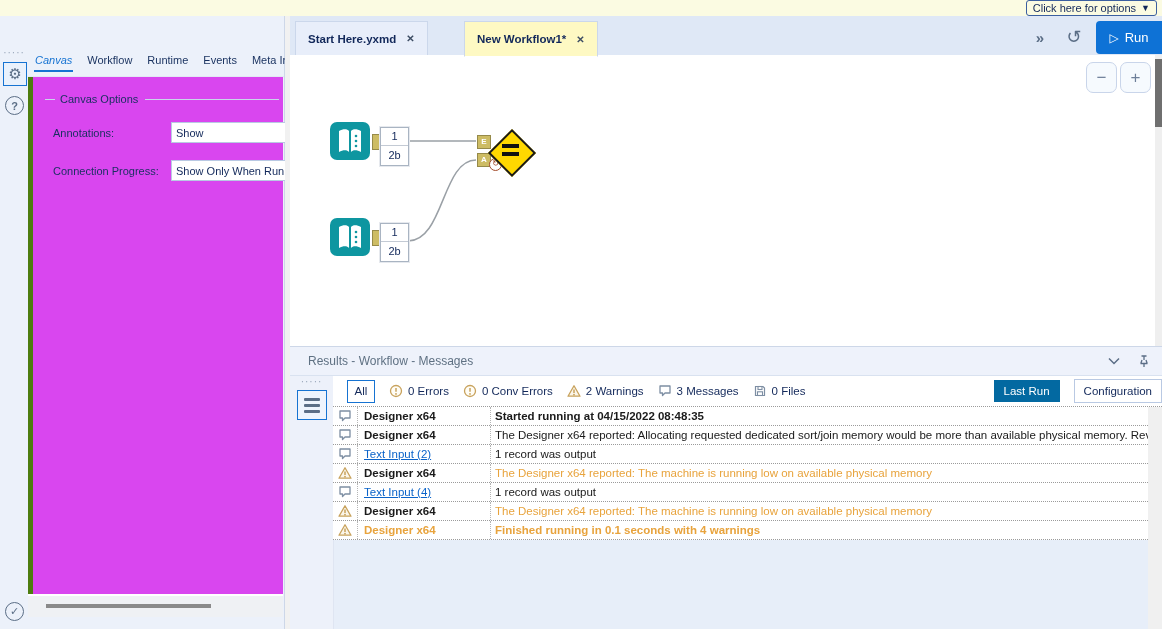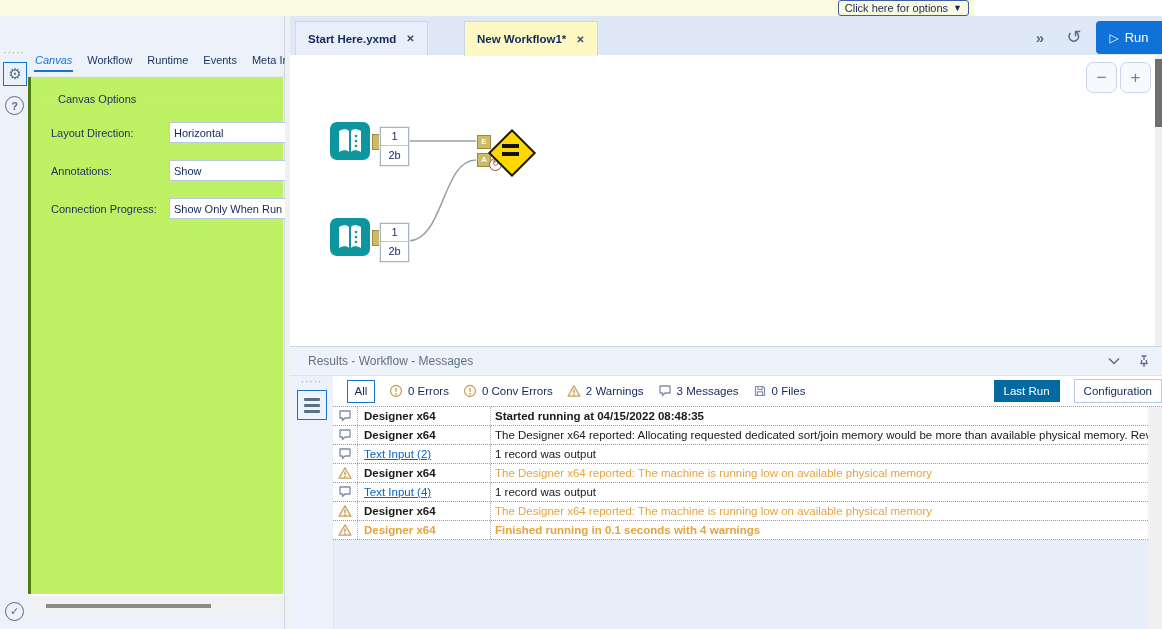--- a/index.html
+++ b/index.html
@@ -1,21 +1,21 @@
 <!DOCTYPE html>
 <html><head>
 <meta charset="utf-8">
 <style>
   html,body{margin:0;padding:0;background:#fff;}
   #app{position:relative;width:1162px;height:629px;overflow:hidden;
        font-family:"Liberation Sans",sans-serif;font-size:11px;color:#17305e;background:#fff;}
   svg{display:block;}
 
   
-  .notif-bar{position:absolute;left:0;top:0;width:974px;height:16px;background:#fbfbe2;border-bottom:1px solid #ececd2;}
+  .notif-bar{position:absolute;left:0;top:0;width:1162px;height:16px;background:#fbfbe2;border-bottom:1px solid #ececd2;}
   .options-btn{position:absolute;right:5px;top:0px;height:14px;display:flex;align-items:center;gap:5px;
        background:#fbfbe2;border:1px solid #3b5fa0;border-radius:3px;padding:0 6px;color:#12285a;font-size:11px;cursor:pointer;}
 
   
   .config-panel{position:absolute;left:0;top:16px;width:284px;bottom:0;background:#ecf1fa;border-right:1px solid #cdd7e8;}
   .v-splitter{position:absolute;left:285px;top:16px;width:5px;bottom:0;background:#f1f1f1;}
   .config-header{position:absolute;left:0;top:3px;right:0;height:28px;background:#eef2fb;border-bottom:1px solid #d9e2f0;
        display:flex;align-items:center;}
   .config-title{margin-left:14px;color:#5f7183;font-size:12px;}
   .hdr-icons{margin-left:auto;display:flex;gap:14px;margin-right:10px;}
@@ -28,21 +28,21 @@
   .rail-help{width:17px;height:17px;margin:10px auto 0 5px;border:1.4px solid #5b6e86;border-radius:50%;
        color:#5b6e86;font-size:11px;font-weight:bold;display:flex;align-items:center;justify-content:center;cursor:pointer;}
   .rail-check{position:absolute;bottom:8px;left:5px;width:17px;height:17px;border:1.4px solid #5b6e86;border-radius:50%;
        color:#5b6e86;font-size:11px;display:flex;align-items:center;justify-content:center;}
 
   .config-tabs{position:absolute;left:28px;top:36px;right:0;height:24px;display:flex;gap:13px;padding-left:6px;
        border-bottom:1px solid #e2e8f4;align-items:flex-start;}
   .cfg-tab{padding:2px 1px 4px 1px;color:#17305e;cursor:pointer;white-space:nowrap;}
   .cfg-tab.active{color:#1673d2;border-bottom:2px solid #1673d2;font-style:italic;}
 
-  .config-content{position:absolute;left:28px;top:61px;right:1px;bottom:33px;background:#bef264;border-left:3px solid #4d7c0f;}
+  .config-content{position:absolute;left:28px;top:61px;right:1px;bottom:33px;background:#d946ef;border-left:5px solid #4d7c0f;}
   .group-title{display:flex;align-items:center;margin:16px 4px 0 12px;color:#17305e;}
   .group-title::before{content:"";width:10px;height:1px;background:#c9d6ea;margin-right:5px;}
   .group-title::after{content:"";flex:1;height:1px;background:#c9d6ea;margin-left:7px;}
   .field-row{display:flex;align-items:center;margin:17px 2px 0 20px;}
   .field-label{flex:0 0 118px;color:#17305e;}
   .field-input{flex:0 0 106px;height:19px;border:1px solid #b9c9e3;background:#fff;color:#12285a;
        font-family:"Liberation Sans",sans-serif;font-size:11px;padding:0 4px;}
   .config-hscroll{position:absolute;left:28px;right:1px;bottom:12px;height:21px;background:#eff1f4;border-top:2px solid #fff;}
   .config-hthumb{position:absolute;left:18px;top:8px;width:165px;height:4px;background:#8a8a8a;cursor:pointer;}
 
@@ -186,24 +186,20 @@
       <span class="cfg-tab">Runtime</span>
       <span class="cfg-tab">Events</span>
       <span class="cfg-tab">Meta Info</span>
     </div>
 
     <div class="config-content">
       <div class="group-title">
           <span>Canvas Options</span>
         </div>
       <div class="field-row">
-        <span class="field-label">Layout Direction:</span>
-        <input class="field-input" value="Horizontal" style="">
-      </div>
-      <div class="field-row">
         <span class="field-label">Annotations:</span>
         <input class="field-input" value="Show" style="">
       </div>
       <div class="field-row">
         <span class="field-label">Connection Progress:</span>
         <input class="field-input" value="Show Only When Run" style="">
       </div>
     </div>
 
     <div class="config-hscroll">

